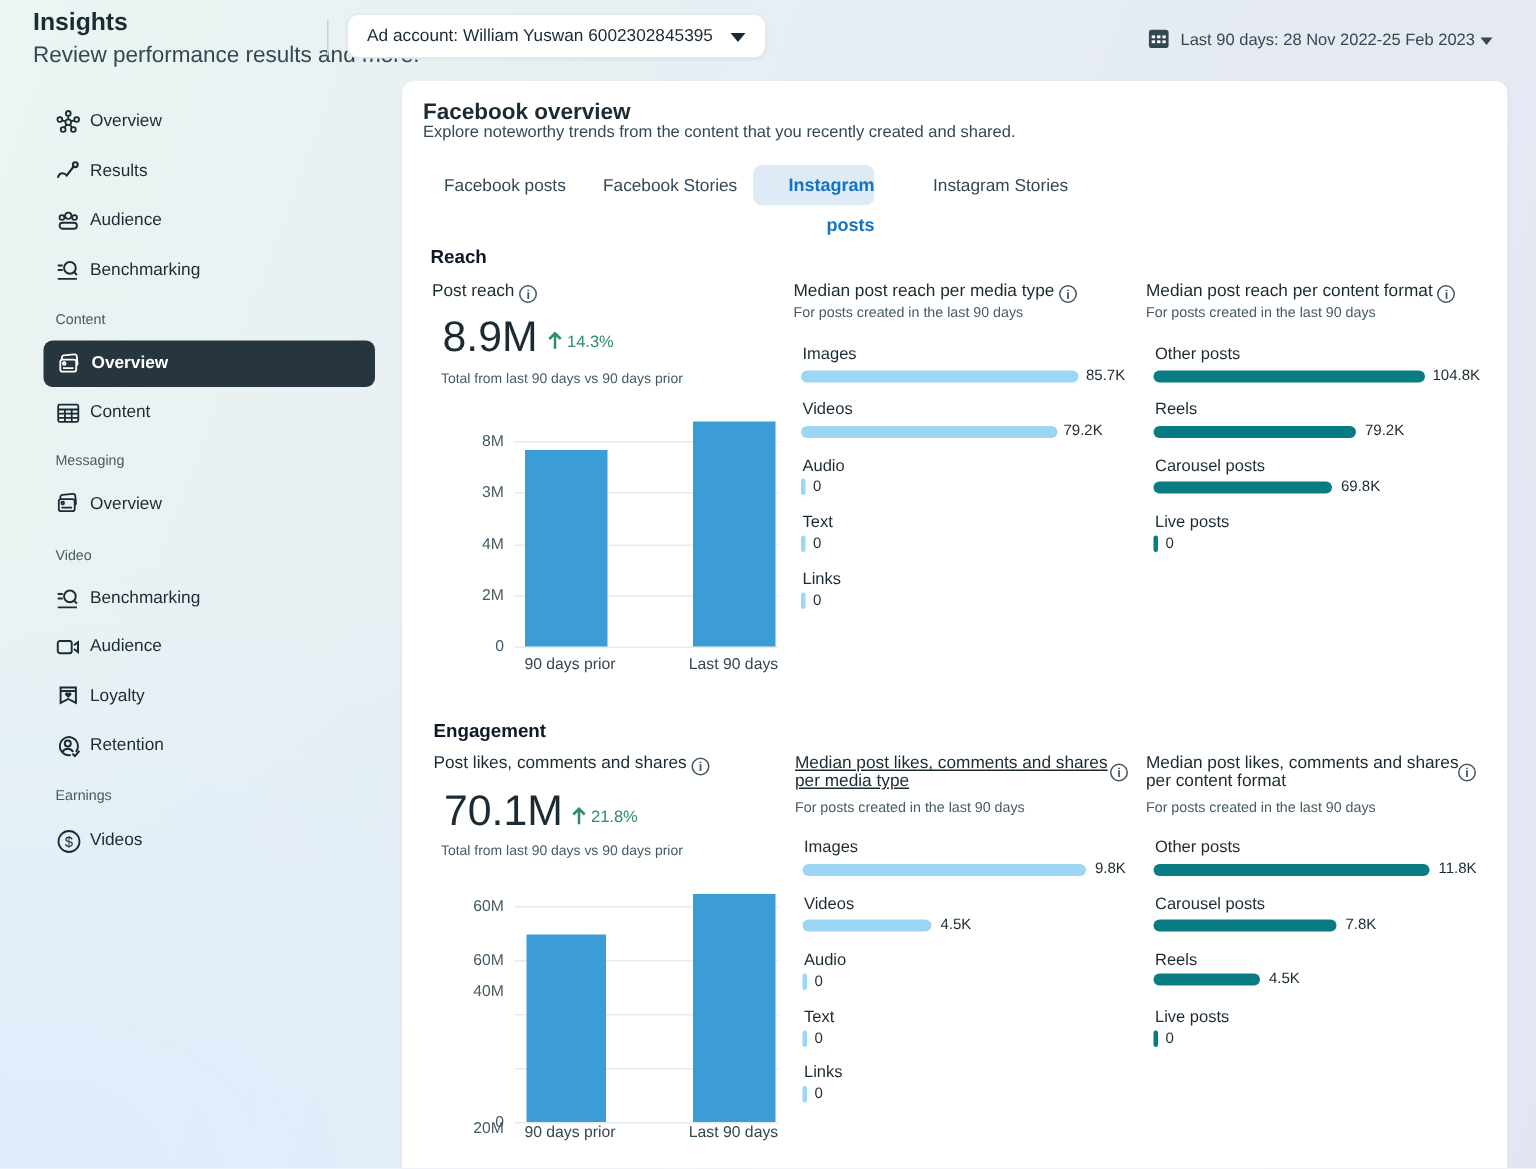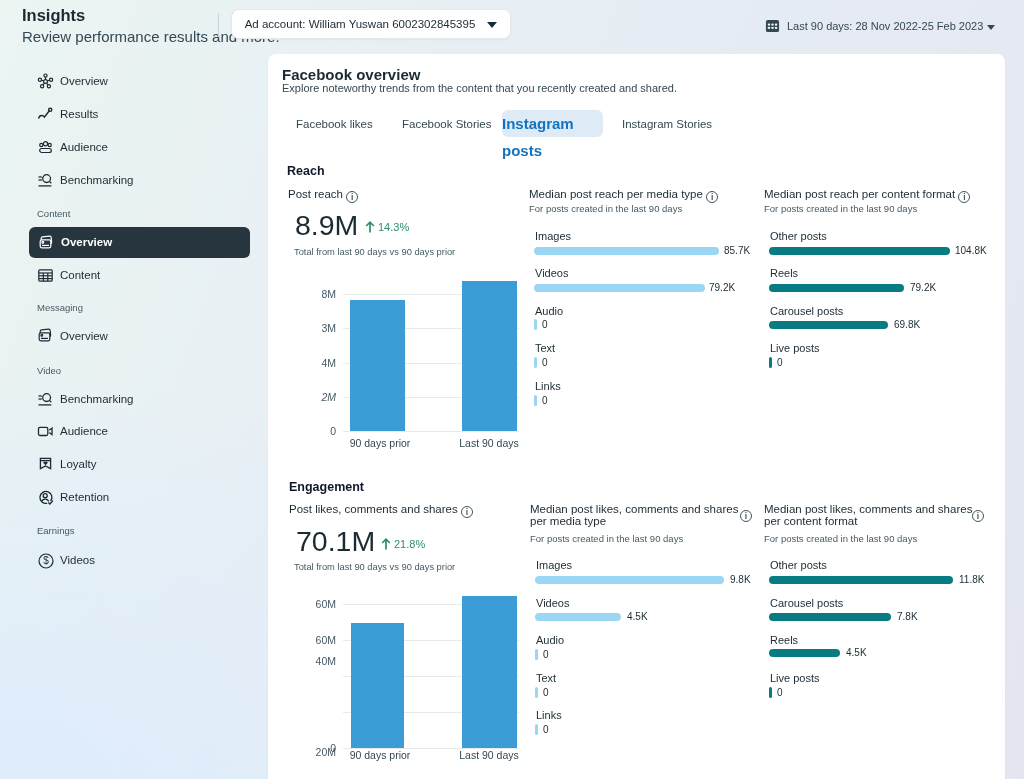--- a/index.html
+++ b/index.html
@@ -37,22 +37,22 @@
   left:29px; top:227px; width:221px; height:31px; background:#27353f; border-radius:6px;
 }
 #active-pill svg { position:absolute; left:9px; top:8px; }
 #active-pill span { position:absolute; left:32px; top:9px; font-size:11.5px; font-weight:bold; color:#fff; }
 
 #card { left:268px; top:54px; width:737px; height:725px; background:#fff; border-radius:8px 8px 0 0; box-shadow:0 1px 2px rgba(0,0,0,.06); }
 .h1 { font-size:15px; font-weight:bold; color:#1c2b33; }
 .h2 { font-size:12.5px; font-weight:bold; color:#0f172a; }
 .sub { font-size:11px; color:#344854; }
 .tab { font-size:11.5px; color:#344854; top:118px; }
-#tab-active { left:502px; top:110px; width:101px; height:27px; background:#deebf7; border-radius:6px;
-  font-size:15px; font-weight:bold; color:#1373bf; text-align:left; line-height:27px; }
+#tab-active { left:502px; top:110px; width:81px; height:27px; background:#deebf7; border-radius:6px;
+  font-size:12px; font-weight:bold; color:#1373bf; text-align:right; line-height:27px; }
 .metric { font-size:28.5px; color:#1c2b33; letter-spacing:0; }
 .delta { font-size:11px; color:#2c8d67; } .delta svg { vertical-align:-2px; margin-right:3px; }
 .small { font-size:9.3px; color:#465a65; }
 .tiny { font-size:9.5px; color:#465a65; }
 .mtitle { font-size:11.5px; color:#1c2b33; }
 .blabel { font-size:11px; color:#1c2b33; }
 .bval { font-size:10px; color:#1c2b33; }
 .hbar { height:8px; border-radius:4px; background:#9bd6f4; }
 .hbar.teal { background:#087c82; }
 .tick { width:2.5px; height:11px; border-radius:1.5px; background:#9bd6f4; }
@@ -195,42 +195,42 @@
       <circle cx="9" cy="9" r="7"></circle>
       <text x="9" y="12.4" font-size="10" font-family="Liberation Sans" fill="#1c2b33" stroke="none" text-anchor="middle">$</text>
     </svg>
     <span>Videos</span>
   </div>
 
 <div class="abs" id="card"></div>
 <div class="abs h1" style="left:282px;top:66px;">Facebook overview</div>
 <div class="abs sub" style="left:282px;top:82px;">Explore noteworthy trends from the content that you recently created and shared.</div>
 
-<div class="abs tab" style="left:296px;">Facebook likes</div>
+<div class="abs tab" style="left:296px;">Facebook posts</div>
 <div class="abs tab" style="left:402px;">Facebook Stories</div>
 <div class="abs" id="tab-active">Instagram posts</div>
 <div class="abs tab" style="left:622px;">Instagram Stories</div>
 
 <div class="abs h2" style="left:287px;top:164px;">Reach</div>
 <div class="abs mtitle" style="left:288px;top:188px;">Post reach <span class="info">i</span></div>
 <div class="abs metric" style="left:295px;top:209px;">8.9M</div>
 <div class="abs delta" style="left:365px;top:220px;"><svg width="10" height="13" fill="none" stroke="#2c8d67" stroke-width="1.7">
       <path d="M5 12.5 V2.5 M1.2 6 L5 2.2 L8.8 6"></path>
     </svg>14.3%</div>
 <div class="abs small" style="left:294px;top:247px;">Total from last 90 days vs 90 days prior</div>
 
 <div class="abs grid" style="top:294px;"></div>
 <div class="abs grid" style="top:328px;"></div>
 <div class="abs grid" style="top:363px;"></div>
 <div class="abs grid" style="top:397px;"></div>
 <div class="abs grid" style="top:431px;"></div>
 <div class="abs ylab" style="left:306px;top:288px;">8M</div>
 <div class="abs ylab" style="left:306px;top:322px;">3M</div>
 <div class="abs ylab" style="left:306px;top:357px;">4M</div>
-<div class="abs ylab" style="left:306px;top:391px;font-style:italic;">2M</div>
+<div class="abs ylab" style="left:306px;top:391px;">2M</div>
 <div class="abs ylab" style="left:306px;top:425px;">0</div>
 <div class="abs bar" style="left:350px;top:300px;height:131px;"></div>
 <div class="abs bar" style="left:462px;top:281px;height:150px;"></div>
 <div class="abs xlab" style="left:330px;top:437px;">90 days prior</div>
 <div class="abs xlab" style="left:439px;top:437px;">Last 90 days</div>
 
 <div class="abs mtitle" style="left:529px;top:188px;">Median post reach per media type <span class="info">i</span></div>
 <div class="abs tiny" style="left:529px;top:203px;">For posts created in the last 90 days</div>
 <div class="abs blabel" style="left:535px;top:230px;">Images</div>
 <div class="abs hbar" style="left:534px;top:247px;width:185px;"></div>
@@ -279,21 +279,21 @@
 <div class="abs ylab" style="left:306px;top:598px;">60M</div>
 <div class="abs ylab" style="left:306px;top:634px;">60M</div>
 <div class="abs ylab" style="left:306px;top:655px;">40M</div>
 <div class="abs ylab" style="left:306px;top:732px;margin-top:14px;">20M</div>
 <div class="abs ylab" style="left:306px;top:742px;">0</div>
 <div class="abs bar" style="left:351px;top:623px;height:125px;width:53px;"></div>
 <div class="abs bar" style="left:462px;top:596px;height:152px;"></div>
 <div class="abs xlab" style="left:330px;top:749px;">90 days prior</div>
 <div class="abs xlab" style="left:439px;top:749px;">Last 90 days</div>
 
-<div class="abs mtitle" style="left:530px;top:503px;width:212px;">Median post likes, comments and shares per media type</div>
+<div class="abs mtitle" style="left:530px;top:503px;width:212px;text-decoration:underline;">Median post likes, comments and shares per media type</div>
 <div class="abs" style="left:740px;top:503px;"><span class="info">i</span></div>
 <div class="abs tiny" style="left:530px;top:533px;">For posts created in the last 90 days</div>
 <div class="abs blabel" style="left:536px;top:559px;">Images</div>
 <div class="abs hbar" style="left:535px;top:576px;width:189px;"></div>
 <div class="abs bval" style="left:730px;top:574px;">9.8K</div>
 <div class="abs blabel" style="left:536px;top:597px;">Videos</div>
 <div class="abs hbar" style="left:535px;top:613px;width:86px;"></div>
 <div class="abs bval" style="left:627px;top:611px;">4.5K</div>
 <div class="abs blabel" style="left:536px;top:634px;">Audio</div>
 <div class="abs tick" style="left:535px;top:649px;"></div>

